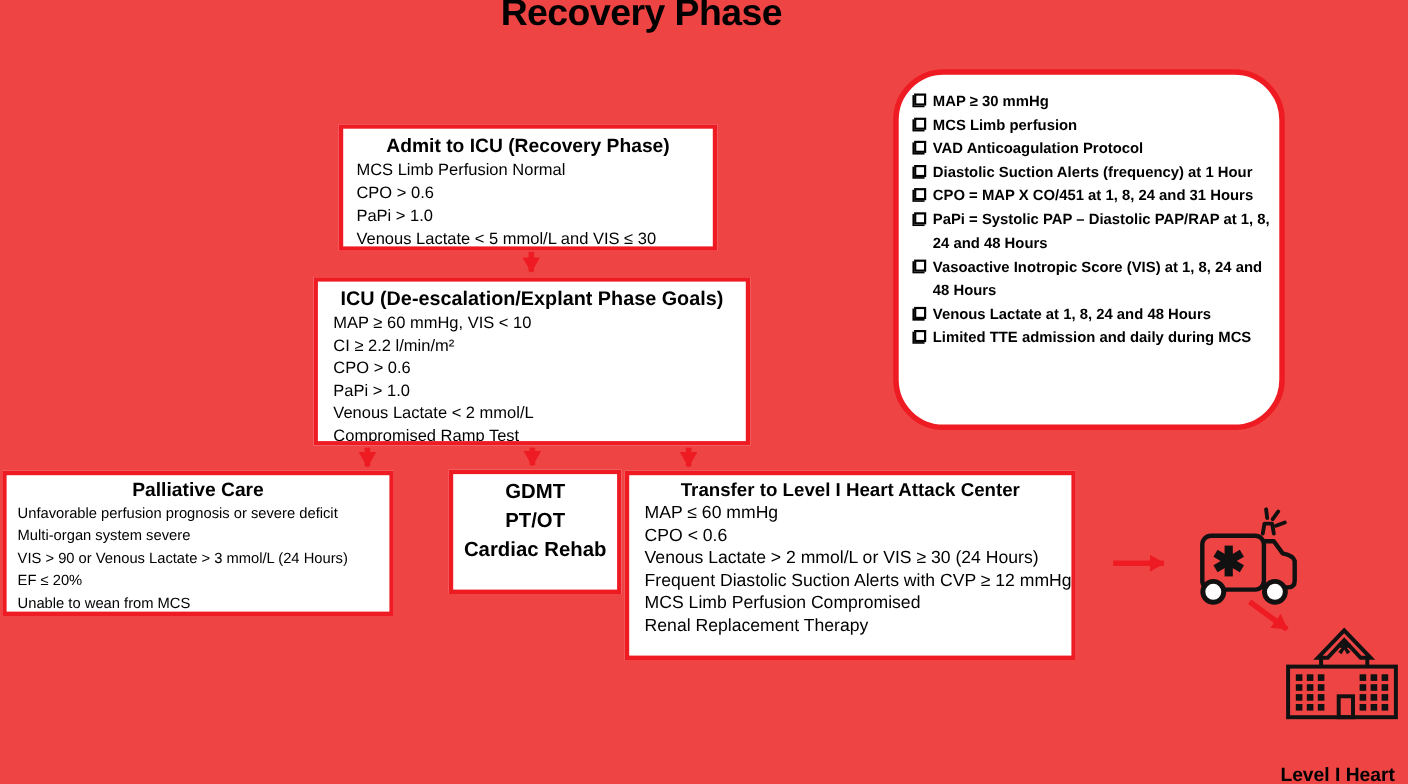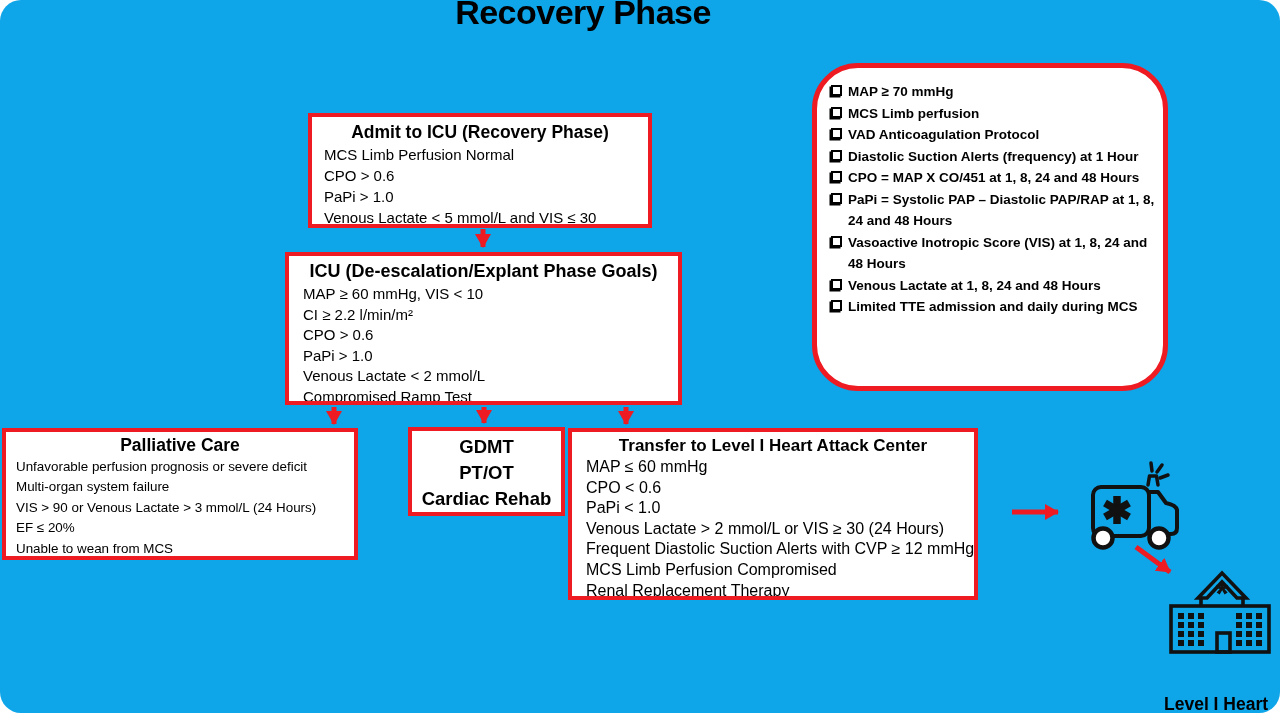--- a/index.html
+++ b/index.html
@@ -1,20 +1,20 @@
 <!DOCTYPE html>
 <html><head>
 <meta charset="utf-8">
 <style>
   :root{ --red:#EE1B22; --ink:#000; }
   *{box-sizing:border-box;}
   html,body{margin:0;padding:0;background:#fff;}
   .canvas{
-    position:relative;width:1280px;height:713px;background:#0ea5e9;
-    font-family:"Liberation Sans",sans-serif;color:var(--ink);overflow:hidden;border-radius:21px;
+    position:relative;width:1280px;height:713px;background:#ef4444;
+    font-family:"Liberation Sans",sans-serif;color:var(--ink);overflow:hidden;
   }
   .title{
     position:absolute;left:583px;top:-7px;transform:translateX(-50%);
     font-size:34px;font-weight:700;white-space:nowrap;margin:0;letter-spacing:-0.5px;
   }
   .box{
     position:absolute;border:4px solid var(--red);background:#fff;overflow:hidden;
   }
   .box-title{font-weight:700;text-align:center;white-space:nowrap;}
   .bline{white-space:nowrap;}
@@ -24,21 +24,21 @@
   #box-admit .bline{font-size:15px;line-height:21px;padding-left:12px;}
 
   #box-icu{left:285px;top:252px;width:397px;height:153px;padding-top:3px;}
   #box-icu .box-title{font-size:18px;line-height:25px;}
   #box-icu .bline{font-size:15px;line-height:20.5px;padding-left:14px;}
 
   #box-palliative{left:2px;top:428px;width:356px;height:132px;padding-top:2px;}
   #box-palliative .box-title{font-size:17.5px;line-height:23px;}
   #box-palliative .bline{font-size:13.4px;line-height:20.4px;padding-left:10px;}
 
-  #box-gdmt{left:408px;top:427px;width:157px;height:89px;padding-top:3px;}
+  #box-gdmt{left:408px;top:427px;width:157px;height:113px;padding-top:3px;}
   #box-gdmt .bline{font-size:18.5px;font-weight:700;text-align:center;line-height:26px;}
 
   #box-transfer{left:568px;top:428px;width:410px;height:172px;padding-top:2px;}
   #box-transfer .box-title{font-size:17px;line-height:23px;}
   #box-transfer .bline{font-size:16px;line-height:20.6px;padding-left:14px;}
 
   #checklist{
     left:812px;top:63px;width:356px;height:328px;
     border-width:5px;border-radius:46px;padding:13px 4px 0 14px;
   }
@@ -82,37 +82,37 @@
         <div class="bline">Venous Lactate &lt; 2 mmol/L</div>
         <div class="bline">Compromised Ramp Test</div>
       </div>
   </section>
 
   <section class="box" id="checklist">
     <div>
 
     <div class="check-item">
         <span class="checkbox"></span>
-        <span>MAP ≥ 70 mmHg</span>
+        <span>MAP ≥ 30 mmHg</span>
       </div>
         <div class="check-item">
         <span class="checkbox"></span>
         <span>MCS Limb perfusion</span>
       </div>
         <div class="check-item">
         <span class="checkbox"></span>
         <span>VAD Anticoagulation Protocol</span>
       </div>
         <div class="check-item">
         <span class="checkbox"></span>
         <span>Diastolic Suction Alerts (frequency) at 1 Hour</span>
       </div>
         <div class="check-item">
         <span class="checkbox"></span>
-        <span>CPO = MAP X CO/451 at 1, 8, 24 and 48 Hours</span>
+        <span>CPO = MAP X CO/451 at 1, 8, 24 and 31 Hours</span>
       </div>
         <div class="check-item">
         <span class="checkbox"></span>
         <span>PaPi = Systolic PAP – Diastolic PAP/RAP at 1, 8, 24 and 48 Hours</span>
       </div>
         <div class="check-item">
         <span class="checkbox"></span>
         <span>Vasoactive Inotropic Score (VIS) at 1, 8, 24 and 48 Hours</span>
       </div>
         <div class="check-item">
@@ -124,21 +124,21 @@
         <span>Limited TTE admission and daily during MCS</span>
       </div>
       </div>
   </section>
 
   <section class="box" id="box-palliative">
     <div class="box-title">Palliative Care</div>
     <div>
 
     <div class="bline">Unfavorable perfusion prognosis or severe deficit</div>
-        <div class="bline">Multi-organ system failure</div>
+        <div class="bline">Multi-organ system severe</div>
         <div class="bline">VIS &gt; 90 or Venous Lactate &gt; 3 mmol/L (24 Hours)</div>
         <div class="bline">EF ≤ 20%</div>
         <div class="bline">Unable to wean from MCS</div>
       </div>
   </section>
 
   <section class="box" id="box-gdmt">
     <div>
 
     <div class="bline">GDMT</div>
@@ -146,21 +146,20 @@
         <div class="bline">Cardiac Rehab</div>
       </div>
   </section>
 
   <section class="box" id="box-transfer">
     <div class="box-title">Transfer to Level I Heart Attack Center</div>
     <div>
 
     <div class="bline">MAP ≤ 60 mmHg</div>
         <div class="bline">CPO &lt; 0.6</div>
-        <div class="bline">PaPi &lt; 1.0</div>
         <div class="bline">Venous Lactate &gt; 2 mmol/L or VIS ≥ 30 (24 Hours)</div>
         <div class="bline">Frequent Diastolic Suction Alerts with CVP ≥ 12 mmHg</div>
         <div class="bline">MCS Limb Perfusion Compromised</div>
         <div class="bline">Renal Replacement Therapy</div>
       </div>
   </section>
 
   <svg class="layer" width="1280" height="713" viewBox="0 0 1280 713">
     <defs>
       <marker id="ah" markerUnits="userSpaceOnUse" markerWidth="20" markerHeight="20" refX="13" refY="8" orient="auto">

